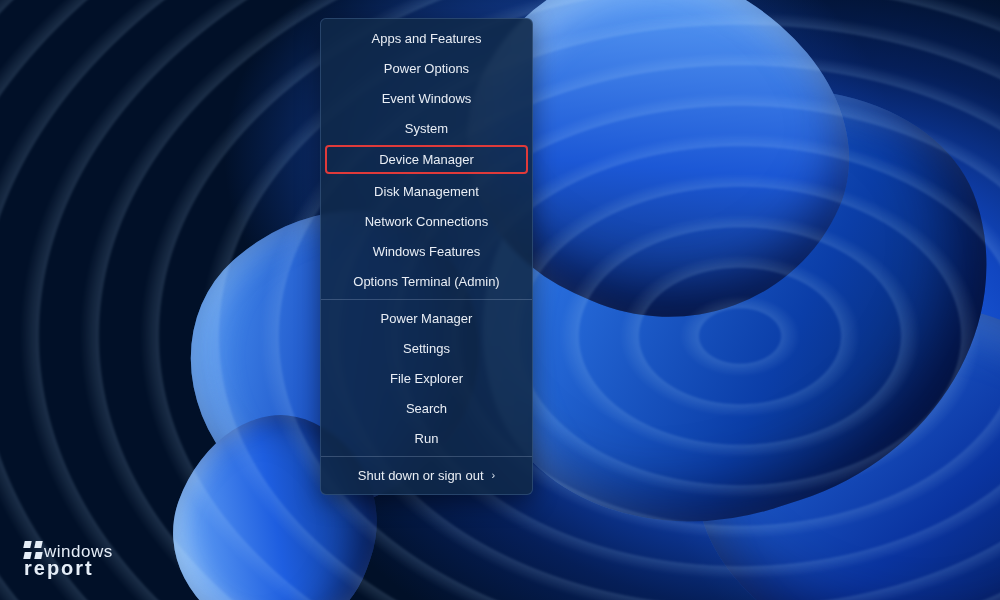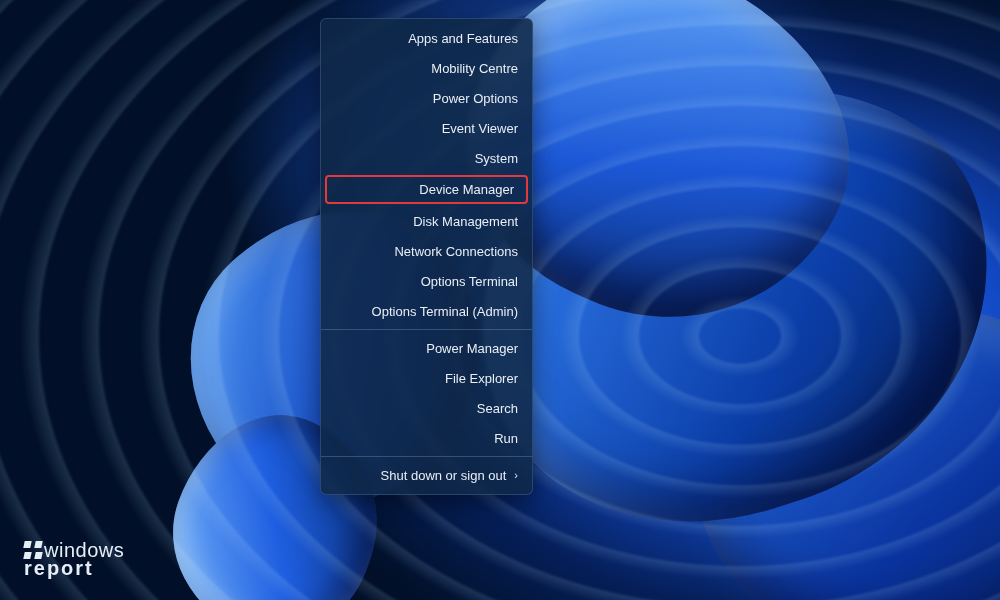--- a/index.html
+++ b/index.html
@@ -70,21 +70,21 @@
     border-radius: 6px;
     padding: 4px 0;
     box-shadow: 0 6px 24px rgba(0,0,0,0.45);
     color: #e9eef5;
     font-size: 13px;
     line-height: 1;
   }
   .menu-item {
     display: flex;
     align-items: center;
-    justify-content: flex-end;
+    justify-content: center;
     padding: 8.5px 14px;
     cursor: default;
     white-space: nowrap;
     position: relative;
   }
   .menu-sep {
     height: 1px;
     margin: 3px 0;
     background: rgba(200, 220, 245, 0.22);
   }
@@ -103,21 +103,21 @@
   .watermark {
     position: absolute;
     left: 24px;
     bottom: 22px;
     color: #e6eef8;
     font-weight: 300;
     letter-spacing: 0.5px;
     line-height: 1;
     text-align: left;
   }
-  .watermark .line1 { font-size: 20px; font-weight: 300; }
+  .watermark .line1 { font-size: 17px; font-weight: 300; }
   .watermark .line2 { font-size: 20px; font-weight: 700; letter-spacing: 2px; margin-top: -2px; }
   .watermark-icon {
     display: inline-block;
     width: 18px; height: 18px;
     vertical-align: -2px;
     margin-right: 2px;
     position: relative;
   }
   .watermark-icon span {
     position: absolute;
@@ -138,49 +138,49 @@
   <div class="petal p2"></div>
   <div class="petal p3"></div>
   <div class="petal p5"></div>
 </div>
 
 <div class="context-menu" id="context-menu">
     <div class="menu-item">
       <span>Apps and Features</span>
     </div>
     <div class="menu-item">
-      <span>Mobility Centre</span>
-    </div>
-    <div class="menu-item">
       <span>Power Options</span>
     </div>
     <div class="menu-item">
-      <span>Event Viewer</span>
+      <span>Event Windows</span>
     </div>
     <div class="menu-item">
       <span>System</span>
     </div>
     <div class="menu-item highlight-box">
       <span>Device Manager</span>
     </div>
     <div class="menu-item">
       <span>Disk Management</span>
     </div>
     <div class="menu-item">
       <span>Network Connections</span>
     </div>
     <div class="menu-item">
-      <span>Options Terminal</span>
+      <span>Windows Features</span>
     </div>
     <div class="menu-item">
       <span>Options Terminal (Admin)</span>
     </div>
     <div class="menu-sep"></div>
     <div class="menu-item">
       <span>Power Manager</span>
+    </div>
+    <div class="menu-item">
+      <span>Settings</span>
     </div>
     <div class="menu-item">
       <span>File Explorer</span>
     </div>
     <div class="menu-item">
       <span>Search</span>
     </div>
     <div class="menu-item">
       <span>Run</span>
     </div>

